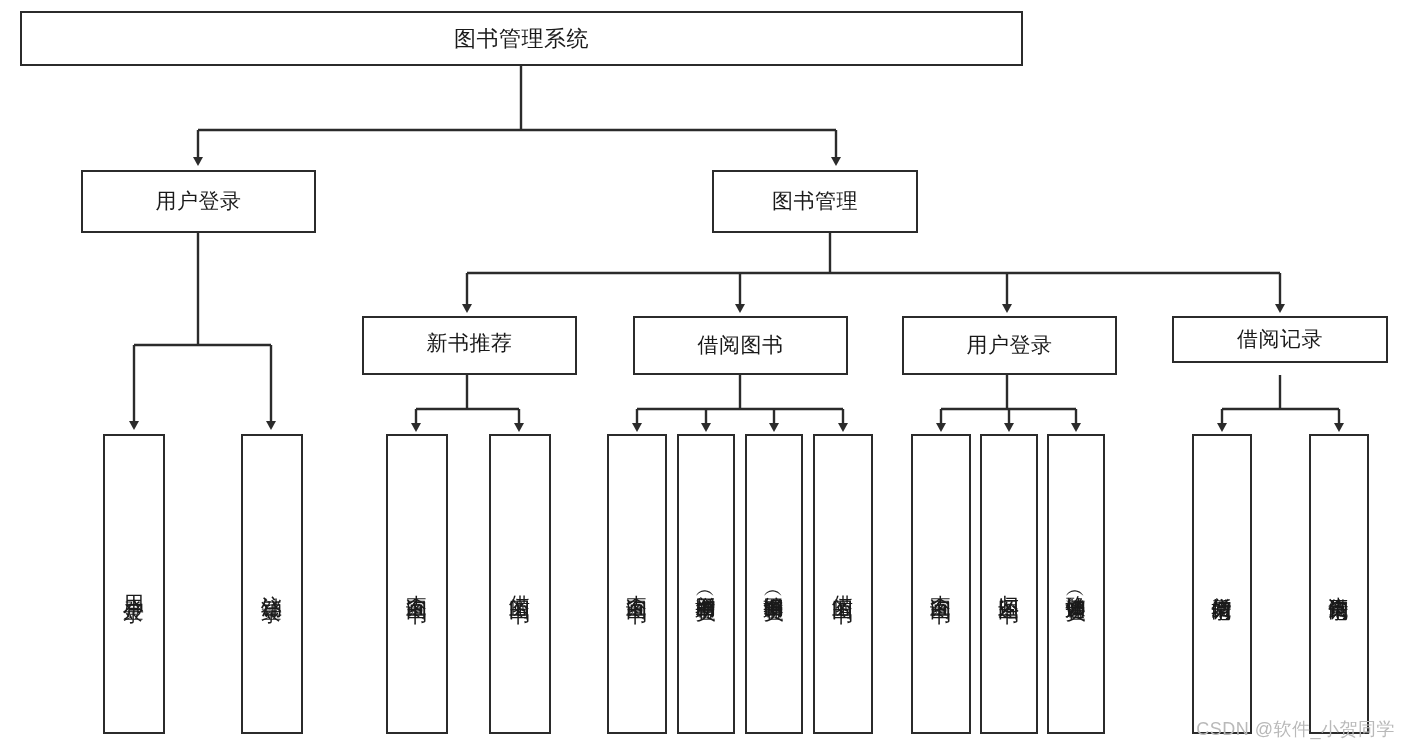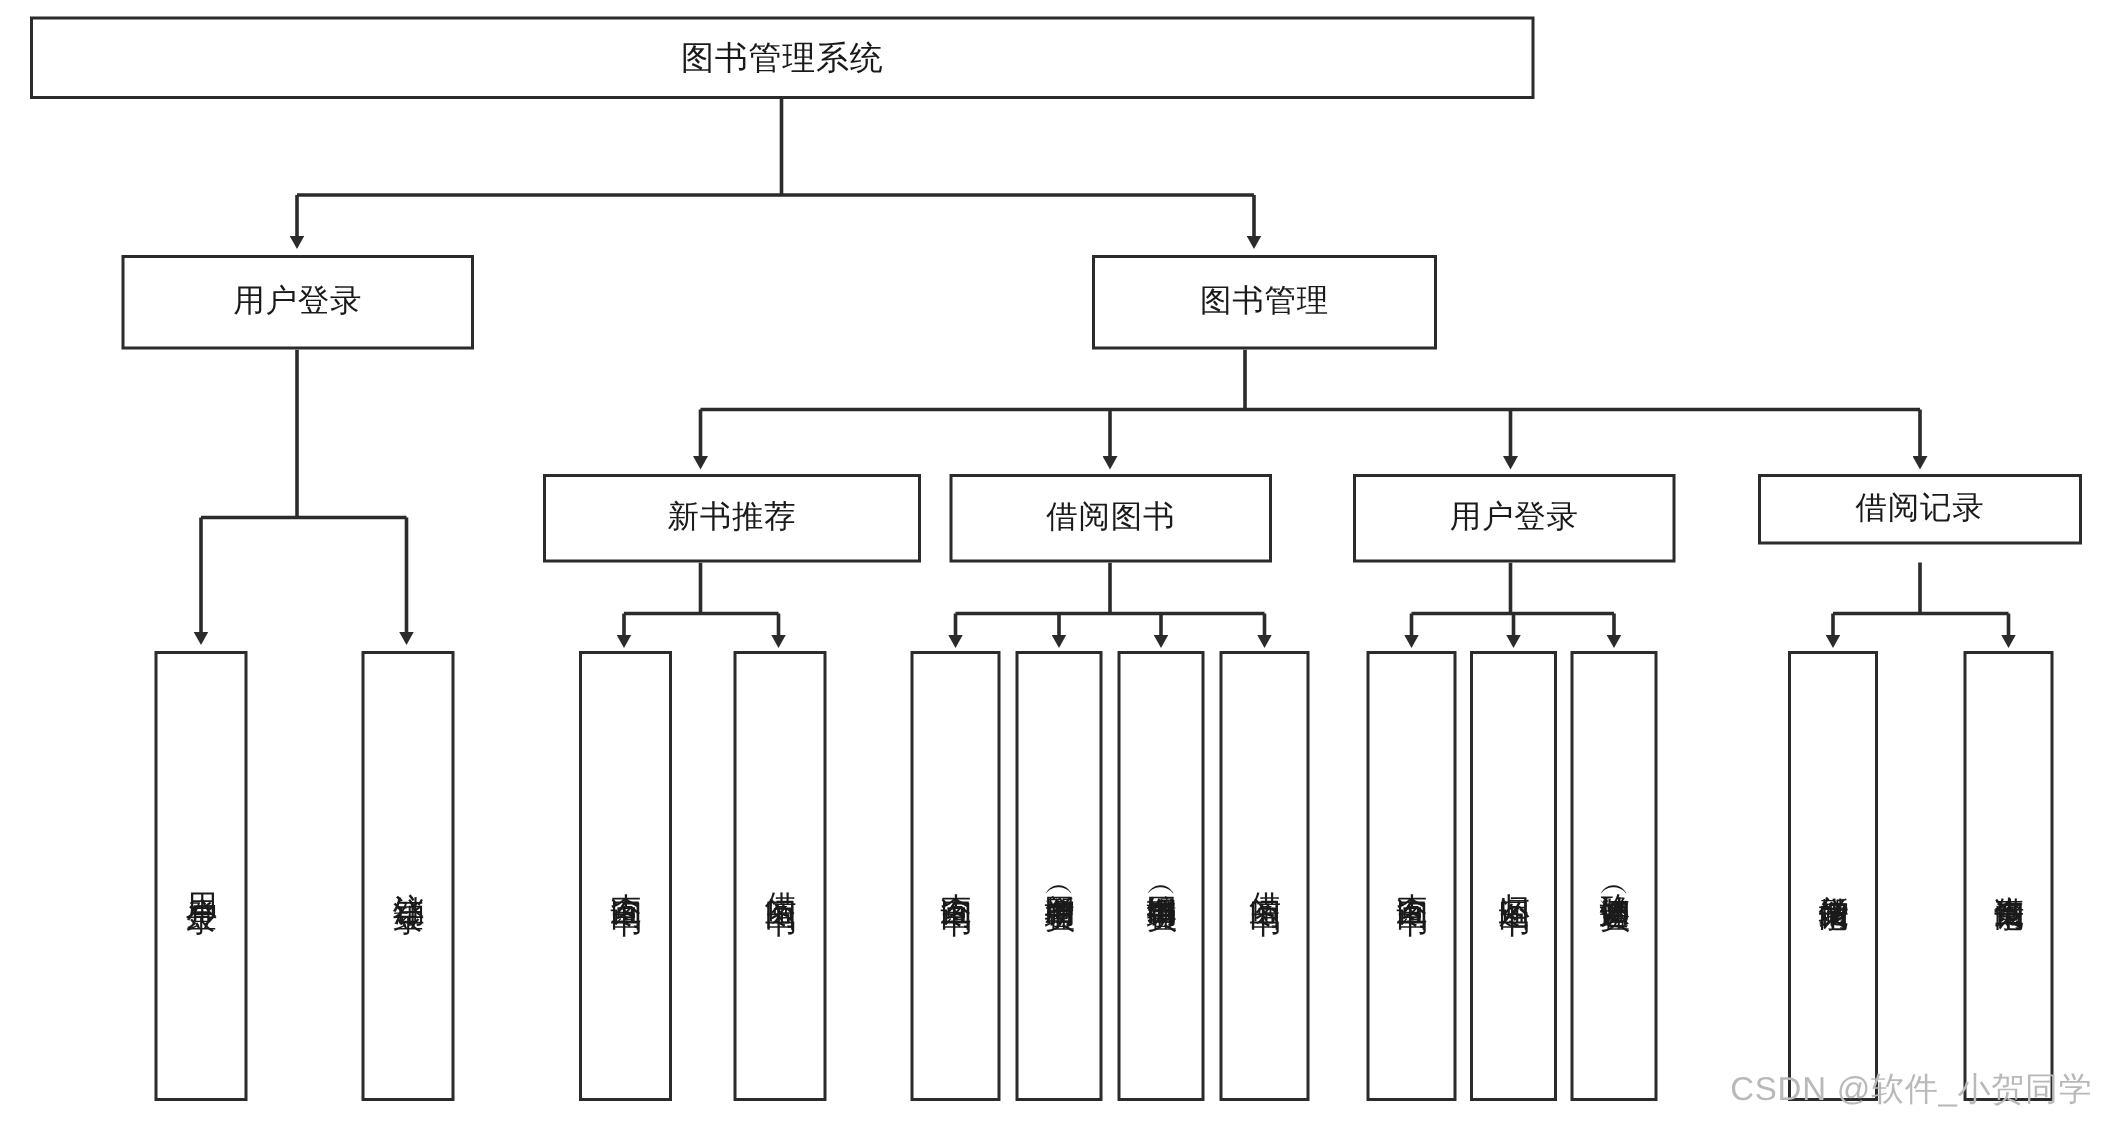--- a/index.html
+++ b/index.html
@@ -72,21 +72,21 @@
   }
   
   .node.vertical.long .node-label {
     letter-spacing: 1px;
     font-size: 20px;
   }
   .watermark {
     position: absolute;
     right: 10px;
     bottom: 6px;
-    font-size: 22px;
+    font-size: 18px;
     color: #b9b9b9;
     letter-spacing: 0.5px;
     white-space: nowrap;
     z-index: 3;
     font-family: "Liberation Sans", "DejaVu Sans", sans-serif;
     margin-left: 47px;
   }
 </style>
 </head>
 <body>
@@ -146,25 +146,25 @@
   </svg>
 
   <div class="node horizontal root" style="left:20px; top:11px; width:1003px; height:55px;">
     <span class="node-label">图书管理系统</span>
   </div>
 
   <div class="node horizontal" style="left:81px; top:170px; width:235px; height:63px;">
     <span class="node-label">用户登录</span>
   </div>
 
-  <div class="node horizontal" style="left:712px; top:170px; width:230px; height:63px;margin-left:16px;">
+  <div class="node horizontal" style="left:712px; top:170px; width:206px; height:63px;">
     <span class="node-label">图书管理</span>
   </div>
 
-  <div class="node horizontal" style="left:362px; top:316px; width:252px; height:59px;">
+  <div class="node horizontal" style="left:362px; top:316px; width:215px; height:59px;font-family:Liberation Mono, monospace;">
     <span class="node-label">新书推荐</span>
   </div>
 
   <div class="node horizontal" style="left:633px; top:316px; width:215px; height:59px;">
     <span class="node-label">借阅图书</span>
   </div>
 
   <div class="node horizontal" style="left:902px; top:316px; width:215px; height:59px;">
     <span class="node-label">用户登录</span>
   </div>

